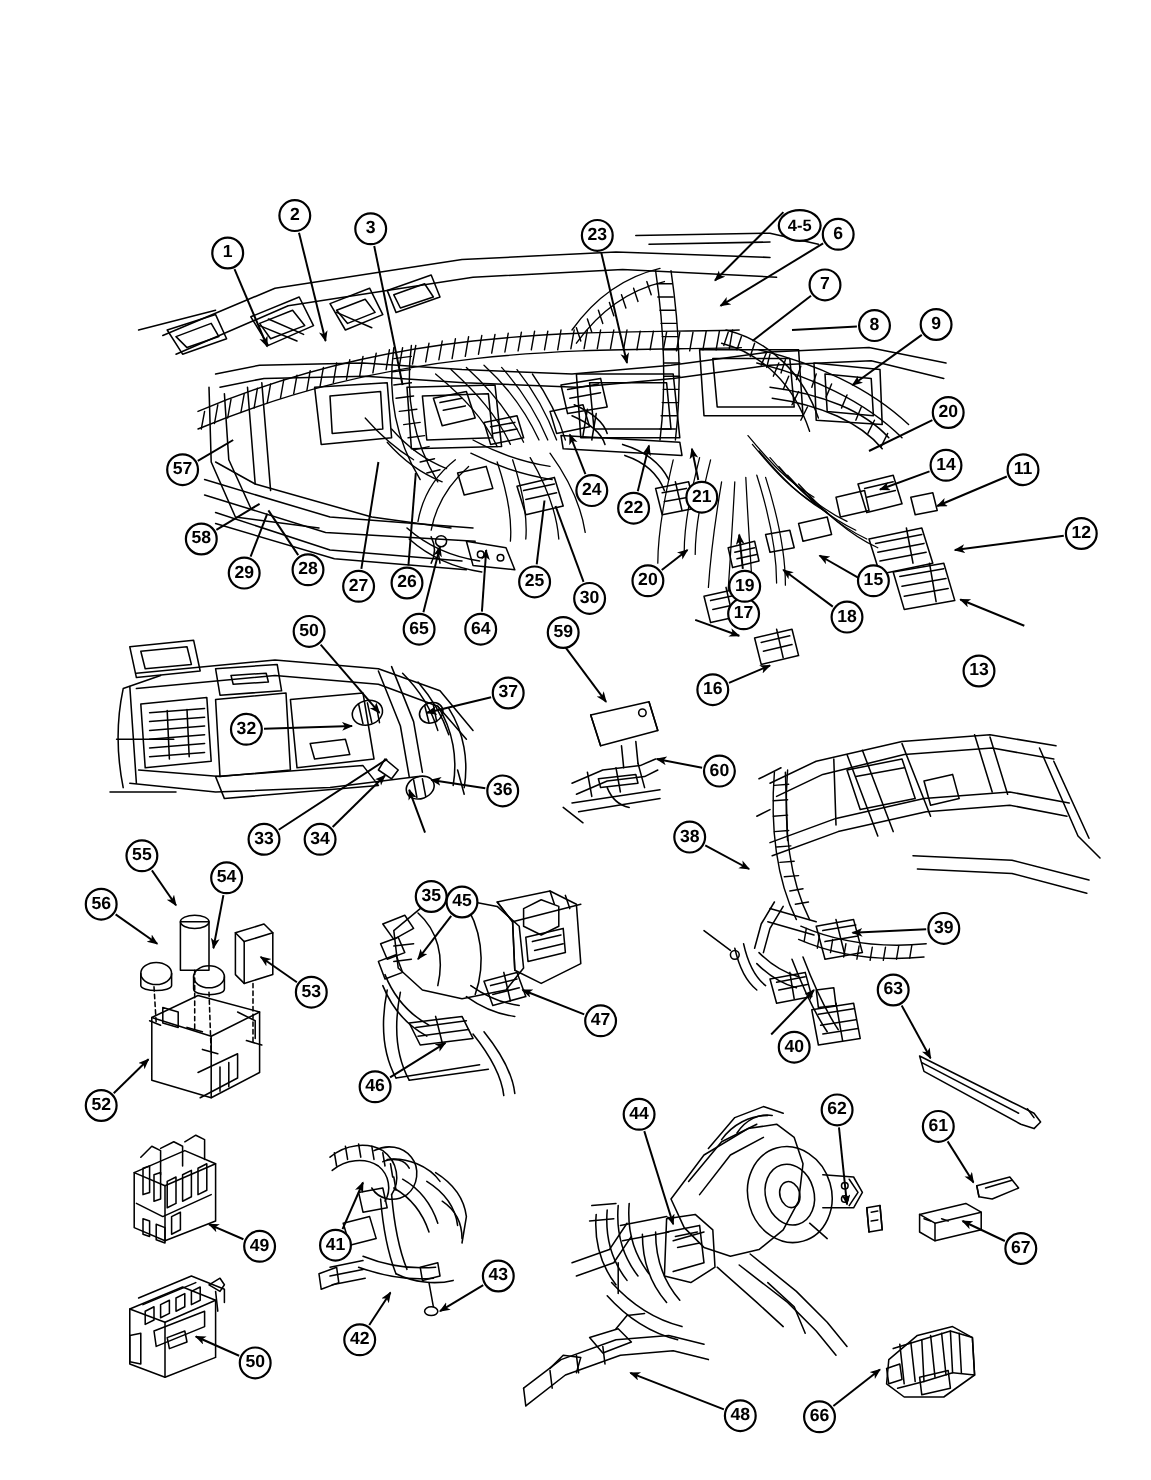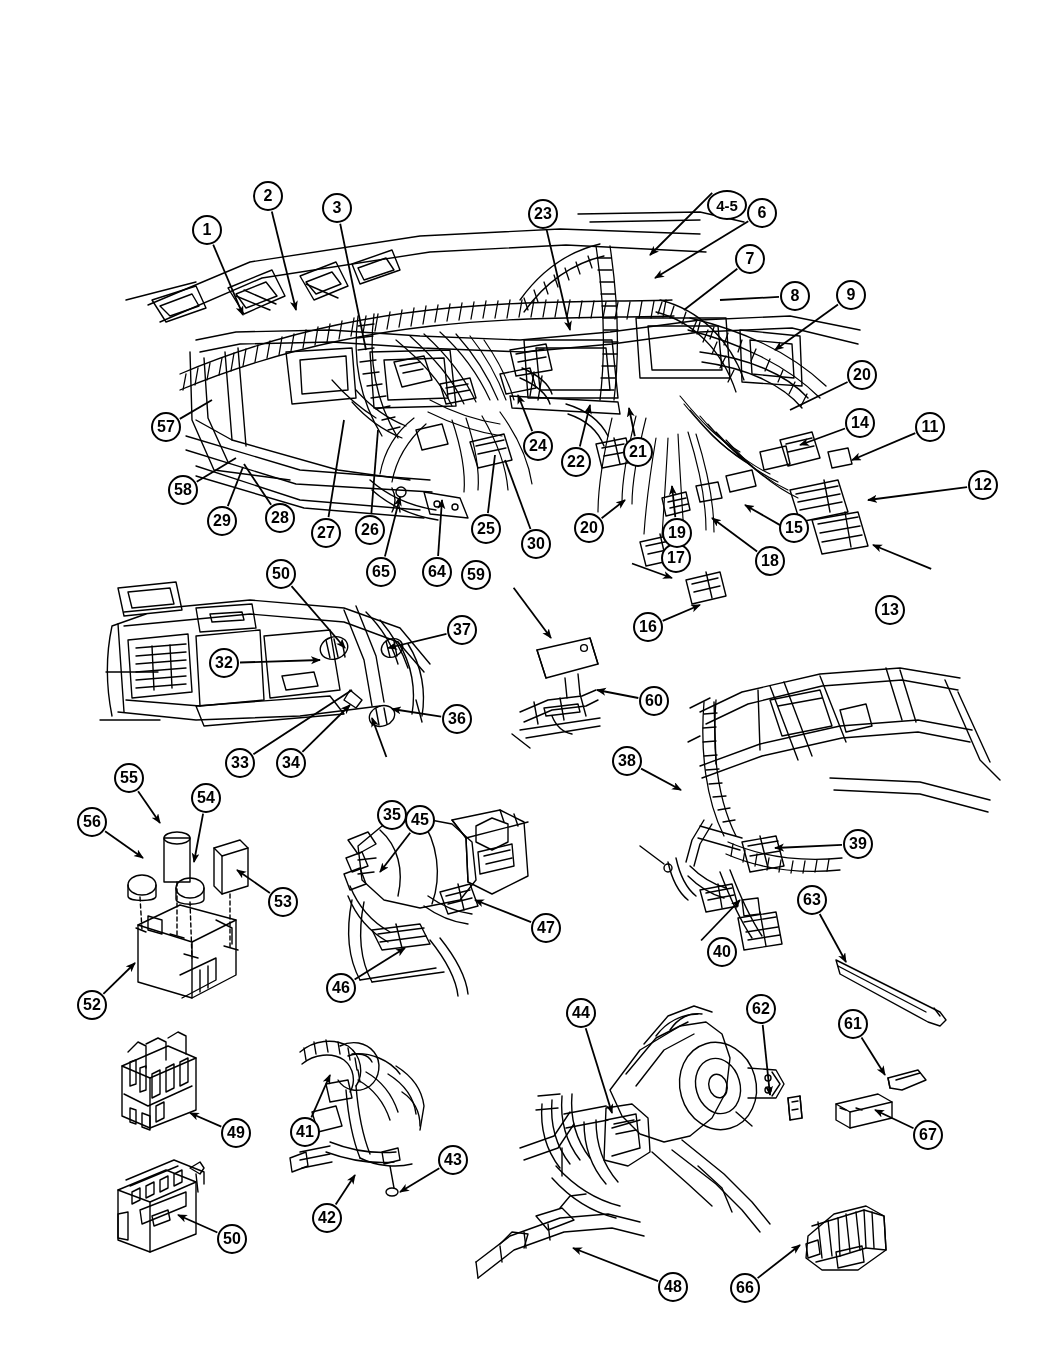--- a/index.html
+++ b/index.html
@@ -709,21 +709,21 @@
       <div class="callout" style="left: 673px; top: 1287px;">48</div>
       <div class="callout" style="left: 236px; top: 1133px;">49</div>
       <div class="callout" style="left: 232px; top: 1239px;">50</div>
       <div class="callout" style="left: 92px; top: 1005px;">52</div>
       <div class="callout" style="left: 283px; top: 902px;">53</div>
       <div class="callout" style="left: 206px; top: 798px;">54</div>
       <div class="callout" style="left: 129px; top: 778px;">55</div>
       <div class="callout" style="left: 92px; top: 822px;">56</div>
       <div class="callout" style="left: 166px; top: 427px;">57</div>
       <div class="callout" style="left: 183px; top: 490px;">58</div>
-      <div class="callout" style="left: 476px; top: 575px;">59</div>
+      <div class="callout" style="left: 512px; top: 575px;">59</div>
       <div class="callout" style="left: 654px; top: 701px;">60</div>
       <div class="callout" style="left: 853px; top: 1024px;">61</div>
       <div class="callout" style="left: 761px; top: 1009px;">62</div>
       <div class="callout" style="left: 812px; top: 900px;">63</div>
       <div class="callout" style="left: 437px; top: 572px;">64</div>
       <div class="callout" style="left: 381px; top: 572px;">65</div>
       <div class="callout" style="left: 745px; top: 1288px;">66</div>
       <div class="callout" style="left: 928px; top: 1135px;">67</div>
     </div>
 

